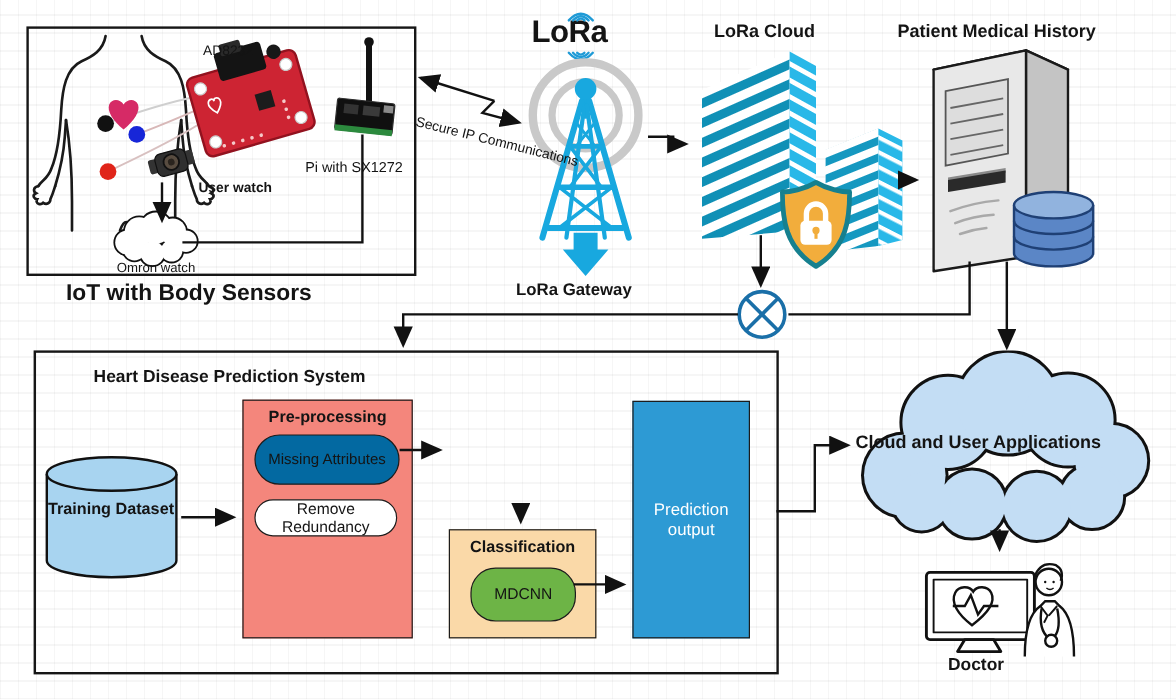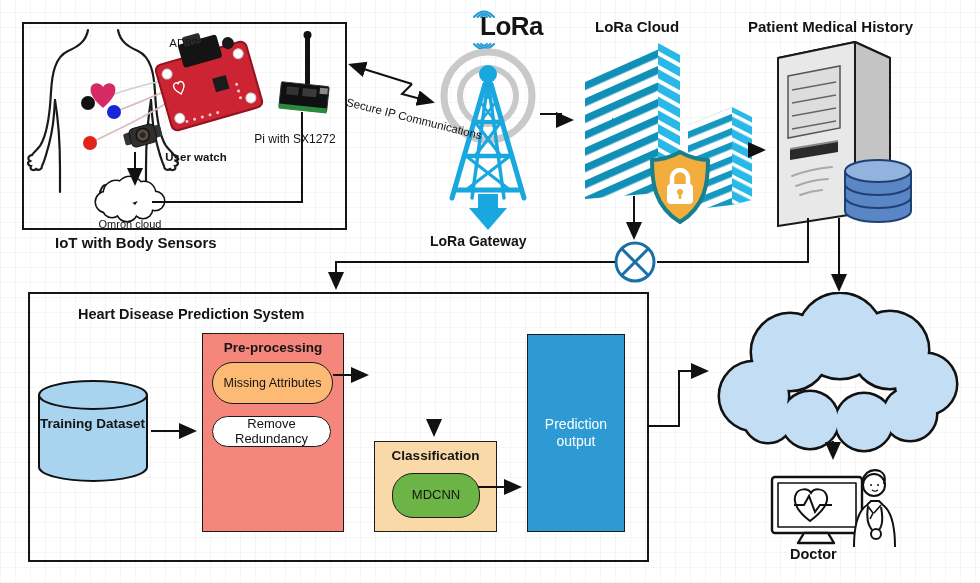--- a/index.html
+++ b/index.html
@@ -11,21 +11,21 @@
     pointer-events:none;}
   .abs{position:absolute;}
   .lbl{position:absolute;font-weight:bold;text-align:left;line-height:1.15;}
   .small-lbl{position:absolute;text-align:center;line-height:1.1;}
   .outline-box{position:absolute;border:2px solid #161616;background:transparent;}
   .panel{position:absolute;border:1.6px solid #1c1c1c;}
   .panel-title{font-weight:bold;text-align:center;font-size:13.5px;margin-top:6px;}
   .pill{position:absolute;border:1.6px solid #1c1c1c;border-radius:21px;display:flex;
         align-items:center;justify-content:center;text-align:center;font-size:13px;line-height:1.15;}
   .rot-label{position:absolute;font-size:11.5px;transform:rotate(14deg);transform-origin:left top;white-space:nowrap;}
-  .lora-logo{position:absolute;left:443px;top:4px;width:100px;text-align:right;}
+  .lora-logo{position:absolute;left:443px;top:4px;width:100px;text-align:left;}
   .lora-logo .lora-text{font-size:26px;font-weight:bold;letter-spacing:-0.5px;margin-top:9px;line-height:1;}
   svg{display:block;}
 </style>
 </head>
 <body>
 
 <div id="stage">
 
   <div class="outline-box" style="left:22px;top:22px;width:321px;height:204px;"></div>
 
@@ -118,22 +118,22 @@
           <circle cx="121" cy="187" r="9"></circle>
         <circle cx="105" cy="189" r="10"></circle>
           <circle cx="90" cy="186" r="9"></circle>
       </g>
     </g>
   </svg>
 
   <div class="small-lbl" style="left:155px;top:37px;width:70px;font-size:11.5px;">AD8232</div>
   <div class="small-lbl" style="left:250px;top:133px;width:90px;font-size:12px;">Pi with SX1272</div>
   <div class="small-lbl" style="left:158px;top:151px;width:76px;font-size:11.5px;font-weight:600;">User watch</div>
-  <div class="small-lbl" style="left:90px;top:218px;width:80px;font-size:11px;">Omron cloud</div>
-  <div class="lbl" style="left:55px;top:234px;width:240px;font-size:15px;">IoT with Body Sensors</div>
+  <div class="small-lbl" style="left:90px;top:218px;width:80px;font-size:11px;">Omron watch</div>
+  <div class="lbl" style="left:55px;top:234px;width:240px;font-size:19px;">IoT with Body Sensors</div>
 
   <div class="lora-logo">
     <svg class="abs" style="left:28px;top:1px;" width="26" height="14">
       <g stroke="#1f9ad6" stroke-width="2" fill="none" stroke-linecap="round">
         <path d="M3,12 Q13,1 23,12"></path>
           <path d="M6.5,12 Q13,5 19.5,12"></path>
           <path d="M10,12 Q13,9 16,12"></path>
       </g>
     </svg>
     <div class="lora-text">LoRa</div>
@@ -243,21 +243,21 @@
   <div class="lbl" style="left:78px;top:306px;width:600px;font-size:14.5px;">Heart Disease Prediction System</div>
 
   <svg class="abs" style="left:36px;top:378px;" width="114" height="108">
     <path d="M3,17 V89 A54,14 0 0 0 111,89 V17" fill="#a8d4f0" stroke="#111" stroke-width="2"></path>
     <ellipse cx="57" cy="17" rx="54" ry="14" fill="#a8d4f0" stroke="#111" stroke-width="2"></ellipse>
   </svg>
   <div class="lbl" style="left:40px;top:416px;width:106px;font-size:13.5px;">Training Dataset</div>
 
   <div class="panel" style="left:202px;top:333px;width:140px;height:197px;background:#f4867c;">
     <div class="panel-title">Pre-processing</div>
-    <div class="pill" style="left:9px;top:28px;width:119px;height:40px;background:#fdba74;font-size:12.5px;">Missing Attributes</div>
+    <div class="pill" style="left:9px;top:28px;width:119px;height:40px;background:#0369a1;font-size:12.5px;">Missing Attributes</div>
     <div class="pill" style="left:9px;top:82px;width:119px;height:31px;background:#ffffff;padding:0 14px;box-sizing:border-box;">Remove Redundancy</div>
   </div>
 
 
   <div class="panel" style="left:374px;top:441px;width:121px;height:89px;background:#fad9a8;">
     <div class="panel-title">Classification</div>
     <div class="pill" style="left:17px;top:31px;width:86px;height:43px;background:#6db446;">MDCNN</div>
   </div>
 
   <div class="panel" style="left:527px;top:334px;width:96px;height:196px;background:#2d9ad4;display:flex;align-items:center;justify-content:center;">
@@ -281,20 +281,21 @@
         <circle cx="92" cy="60" r="38"></circle>
         <circle cx="142" cy="44" r="42"></circle>
       <circle cx="192" cy="58" r="38"></circle>
         <circle cx="228" cy="92" r="30"></circle>
         <circle cx="212" cy="122" r="26"></circle>
       <circle cx="166" cy="130" r="28"></circle>
         <circle cx="112" cy="128" r="28"></circle>
         <circle cx="70" cy="126" r="24"></circle>
     </g>
   </svg>
+  <div class="lbl" style="left:713px;top:360px;width:240px;font-size:15px;">Cloud and User Applications</div>
 
   <svg class="abs" style="left:770px;top:463px;" width="128" height="86">
     <g stroke="#111" fill="#fff" stroke-width="2.4" stroke-linejoin="round">
       <rect x="2" y="14" width="90" height="56" rx="3"></rect>
       <rect x="8" y="20" width="78" height="44" stroke-width="1.6"></rect>
       <polygon points="34,70 58,70 64,80 28,80"></polygon>
     </g>
     <path d="M40,58 C28,49 22,39 26,31 C29,25 38,25 41,30 C44,25 53,25 56,31 C60,39 52,49 40,58 Z" stroke="#111" stroke-width="2" fill="#fff"></path>
     <path d="M24,42 h10 l5,-9 l6,16 l5,-7 h12" stroke="#111" stroke-width="2" fill="none"></path>
     <g stroke="#111" fill="#fff" stroke-width="2">

